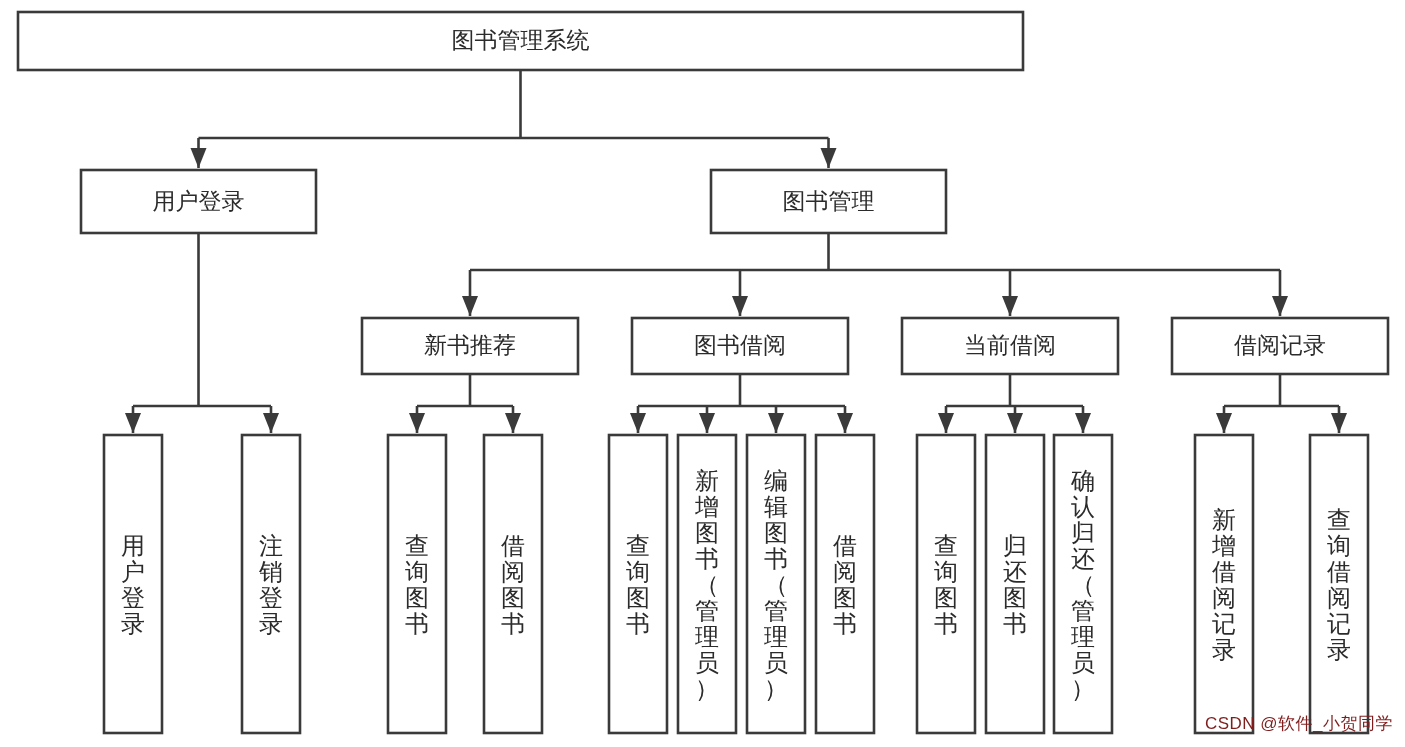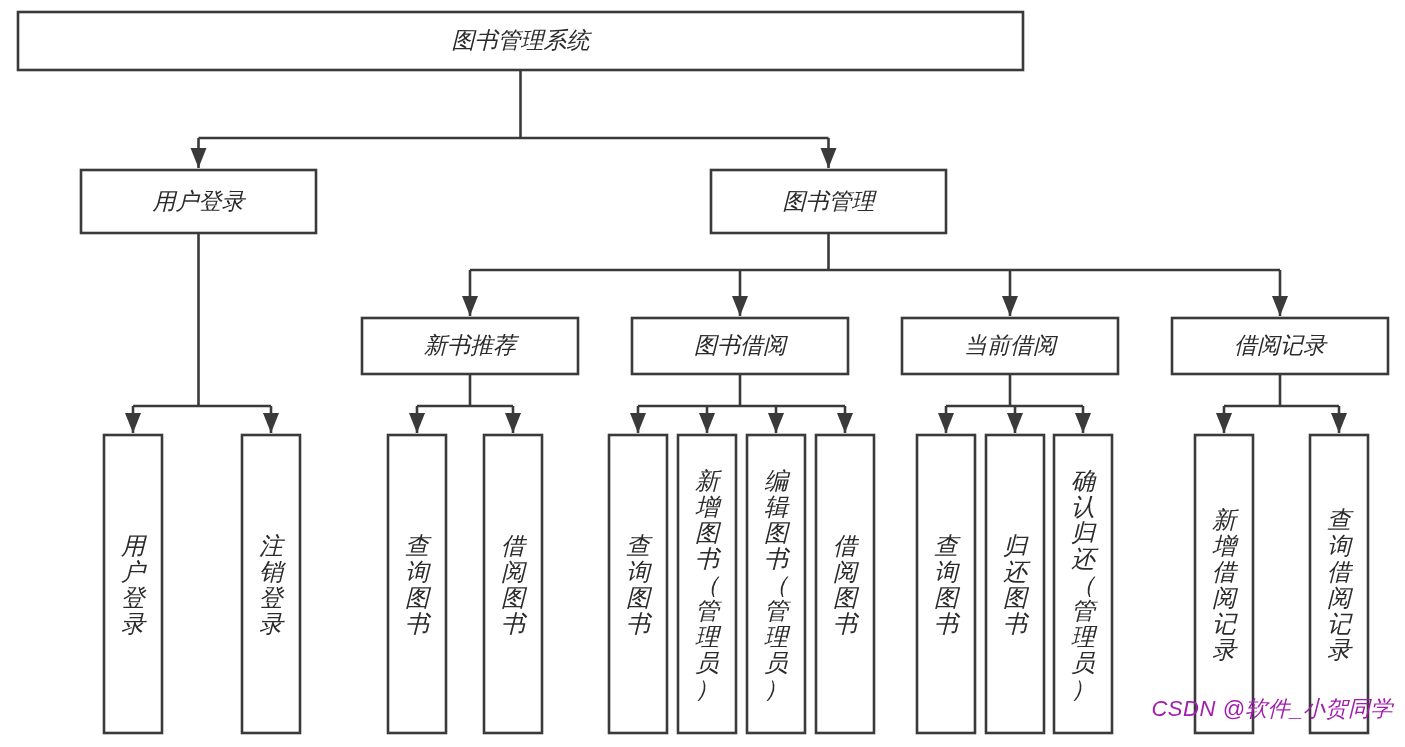--- a/index.html
+++ b/index.html
@@ -7,21 +7,20 @@
     padding: 0;
     background: #ffffff;
   }
   #stage {
     position: relative;
     width: 1405px;
     height: 747px;
     background: #ffffff;
     font-family: "Liberation Sans", "DejaVu Sans", sans-serif;
     overflow: hidden;
-    font-style: italic;
   }
   #diagram-svg {
     position: absolute;
     left: 0;
     top: 0;
     width: 1405px;
     height: 747px;
   }
   .node-box {
     fill: #ffffff;
@@ -46,24 +45,24 @@
     stroke-width: 2.6;
     fill: none;
   }
   .arrow-head {
     fill: #3a3a3a;
     stroke: none;
   }
   .watermark {
     position: absolute;
     right: 12px;
-    bottom: 23px;
-    font-family: "Liberation Sans", "DejaVu Sans", sans-serif;
-    font-size: 22px;
-    color: #a21caf;
+    bottom: 12px;
+    font-family: "Liberation Sans", "DejaVu Sans", sans-serif;
+    font-size: 17px;
+    color: #7f1d1d;
     white-space: nowrap;
     letter-spacing: 0.5px;
     user-select: none;
   }
 </style>
 </head>
 <body>
 
 <div id="stage">
   <svg id="diagram-svg" viewBox="0 0 1405 747">

